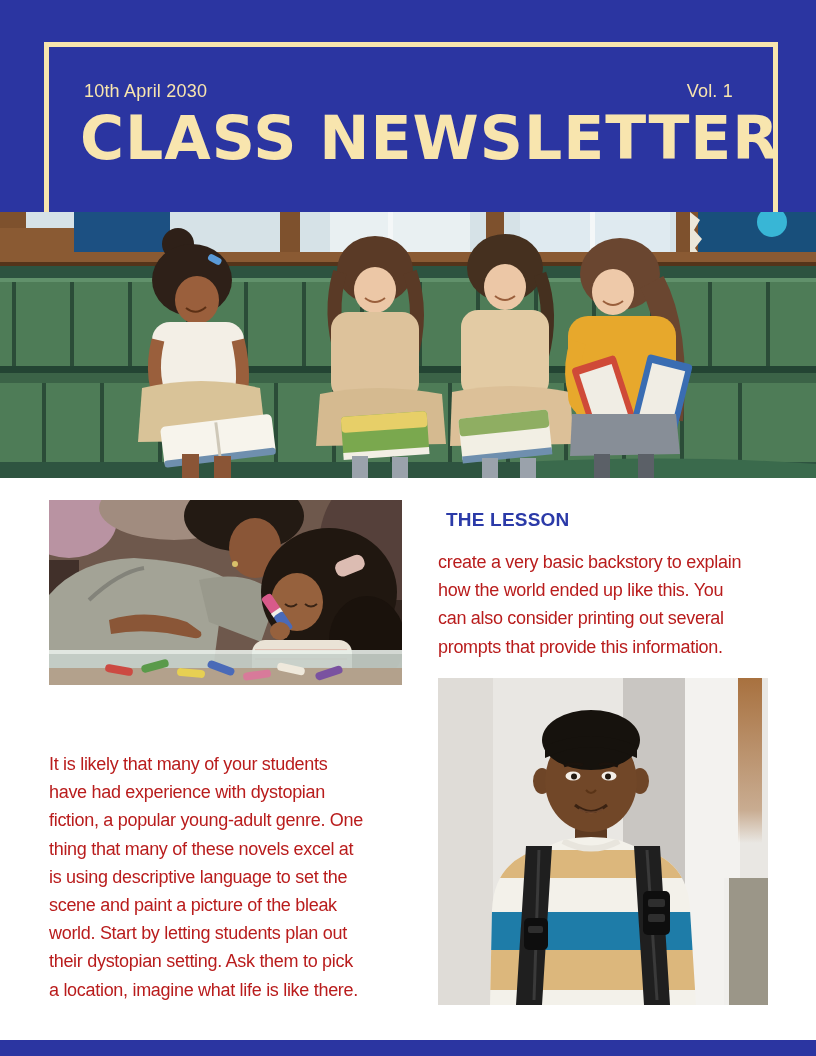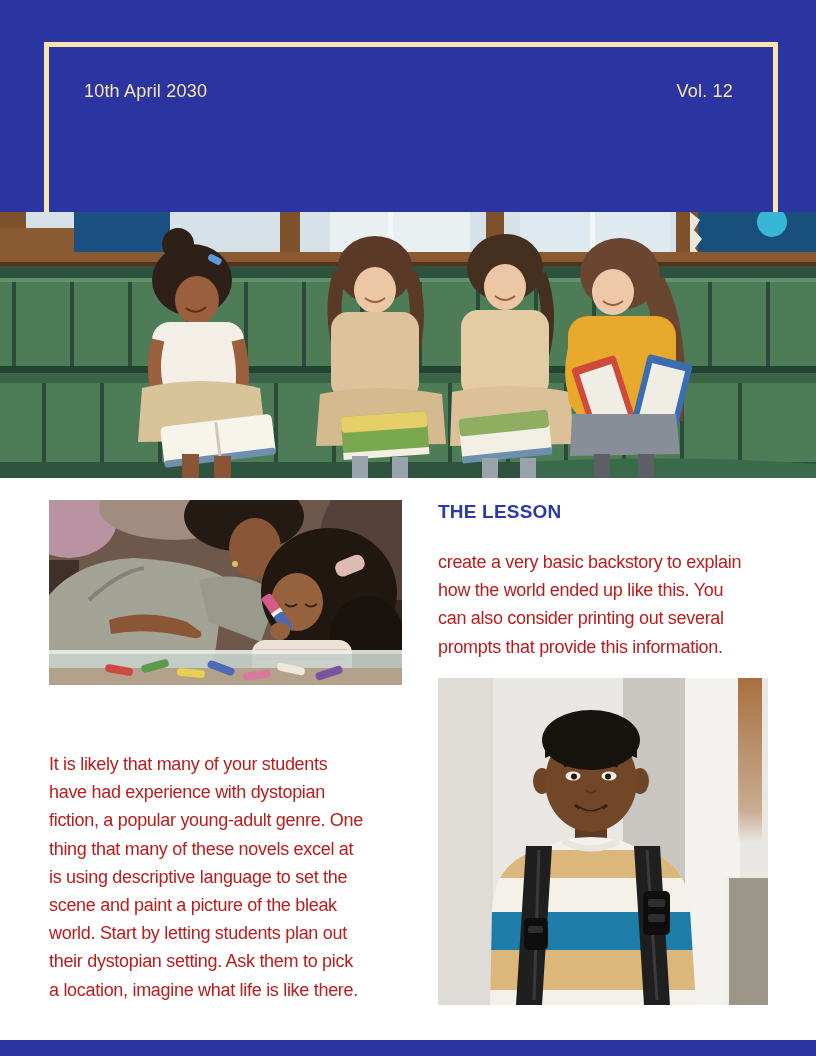--- a/index.html
+++ b/index.html
@@ -18,43 +18,44 @@
                 line-height:56px;letter-spacing:1px;white-space:nowrap;}
 
   
   figure{margin:0;padding:0;}
   .hero{position:absolute;left:0;top:212px;width:816px;height:266px;}
   .photo-left{position:absolute;left:49px;top:500px;width:353px;height:185px;}
   .photo-right{position:absolute;left:438px;top:678px;width:330px;height:327px;}
   figure svg{display:block;}
 
   
-  .col-heading{position:absolute;margin:0;color:#2B3AA8;font-size:19px;font-weight:bold;
+  .col-heading{position:absolute;margin:8px;color:#2B3AA8;font-size:19px;font-weight:bold;
                letter-spacing:.2px;}
   .h-left{left:49px;top:706px;}
   .h-right{left:438px;top:501px;}
   .col-body{position:absolute;margin:0;color:#b91c1c;font-size:18px;line-height:28.2px;
             letter-spacing:-.3px;white-space:pre-line;}
   .p-left{left:49px;top:750px;width:400px;}
   .p-right{left:438px;top:548px;width:372px;}
 
   
   .footer-bar{position:absolute;left:0;bottom:0;width:816px;height:16px;background:#2B35A1;}
 </style>
 </head>
 <body>
 
 <div class="page">
 
   <header class="banner">
     <div class="banner-frame"></div>
     <div class="banner-meta">
       <span>10th April 2030</span>
-      <span>Vol. 12</span>
+      <span>Vol. 1</span>
     </div>
+    <h1 class="banner-title">CLASS NEWSLETTER</h1>
   </header>
 
   <figure class="hero">
     <svg width="816" height="266" viewBox="0 0 816 266">
 
       <g>
         <rect x="0" y="0" width="816" height="54" fill="#d6e2e7"></rect>
         <rect x="330" y="0" width="140" height="44" fill="#e9f0f2"></rect>
         <rect x="520" y="0" width="150" height="44" fill="#dfeaf0"></rect>
         <rect x="95" y="0" width="60" height="44" fill="#cfe0ea"></rect>

